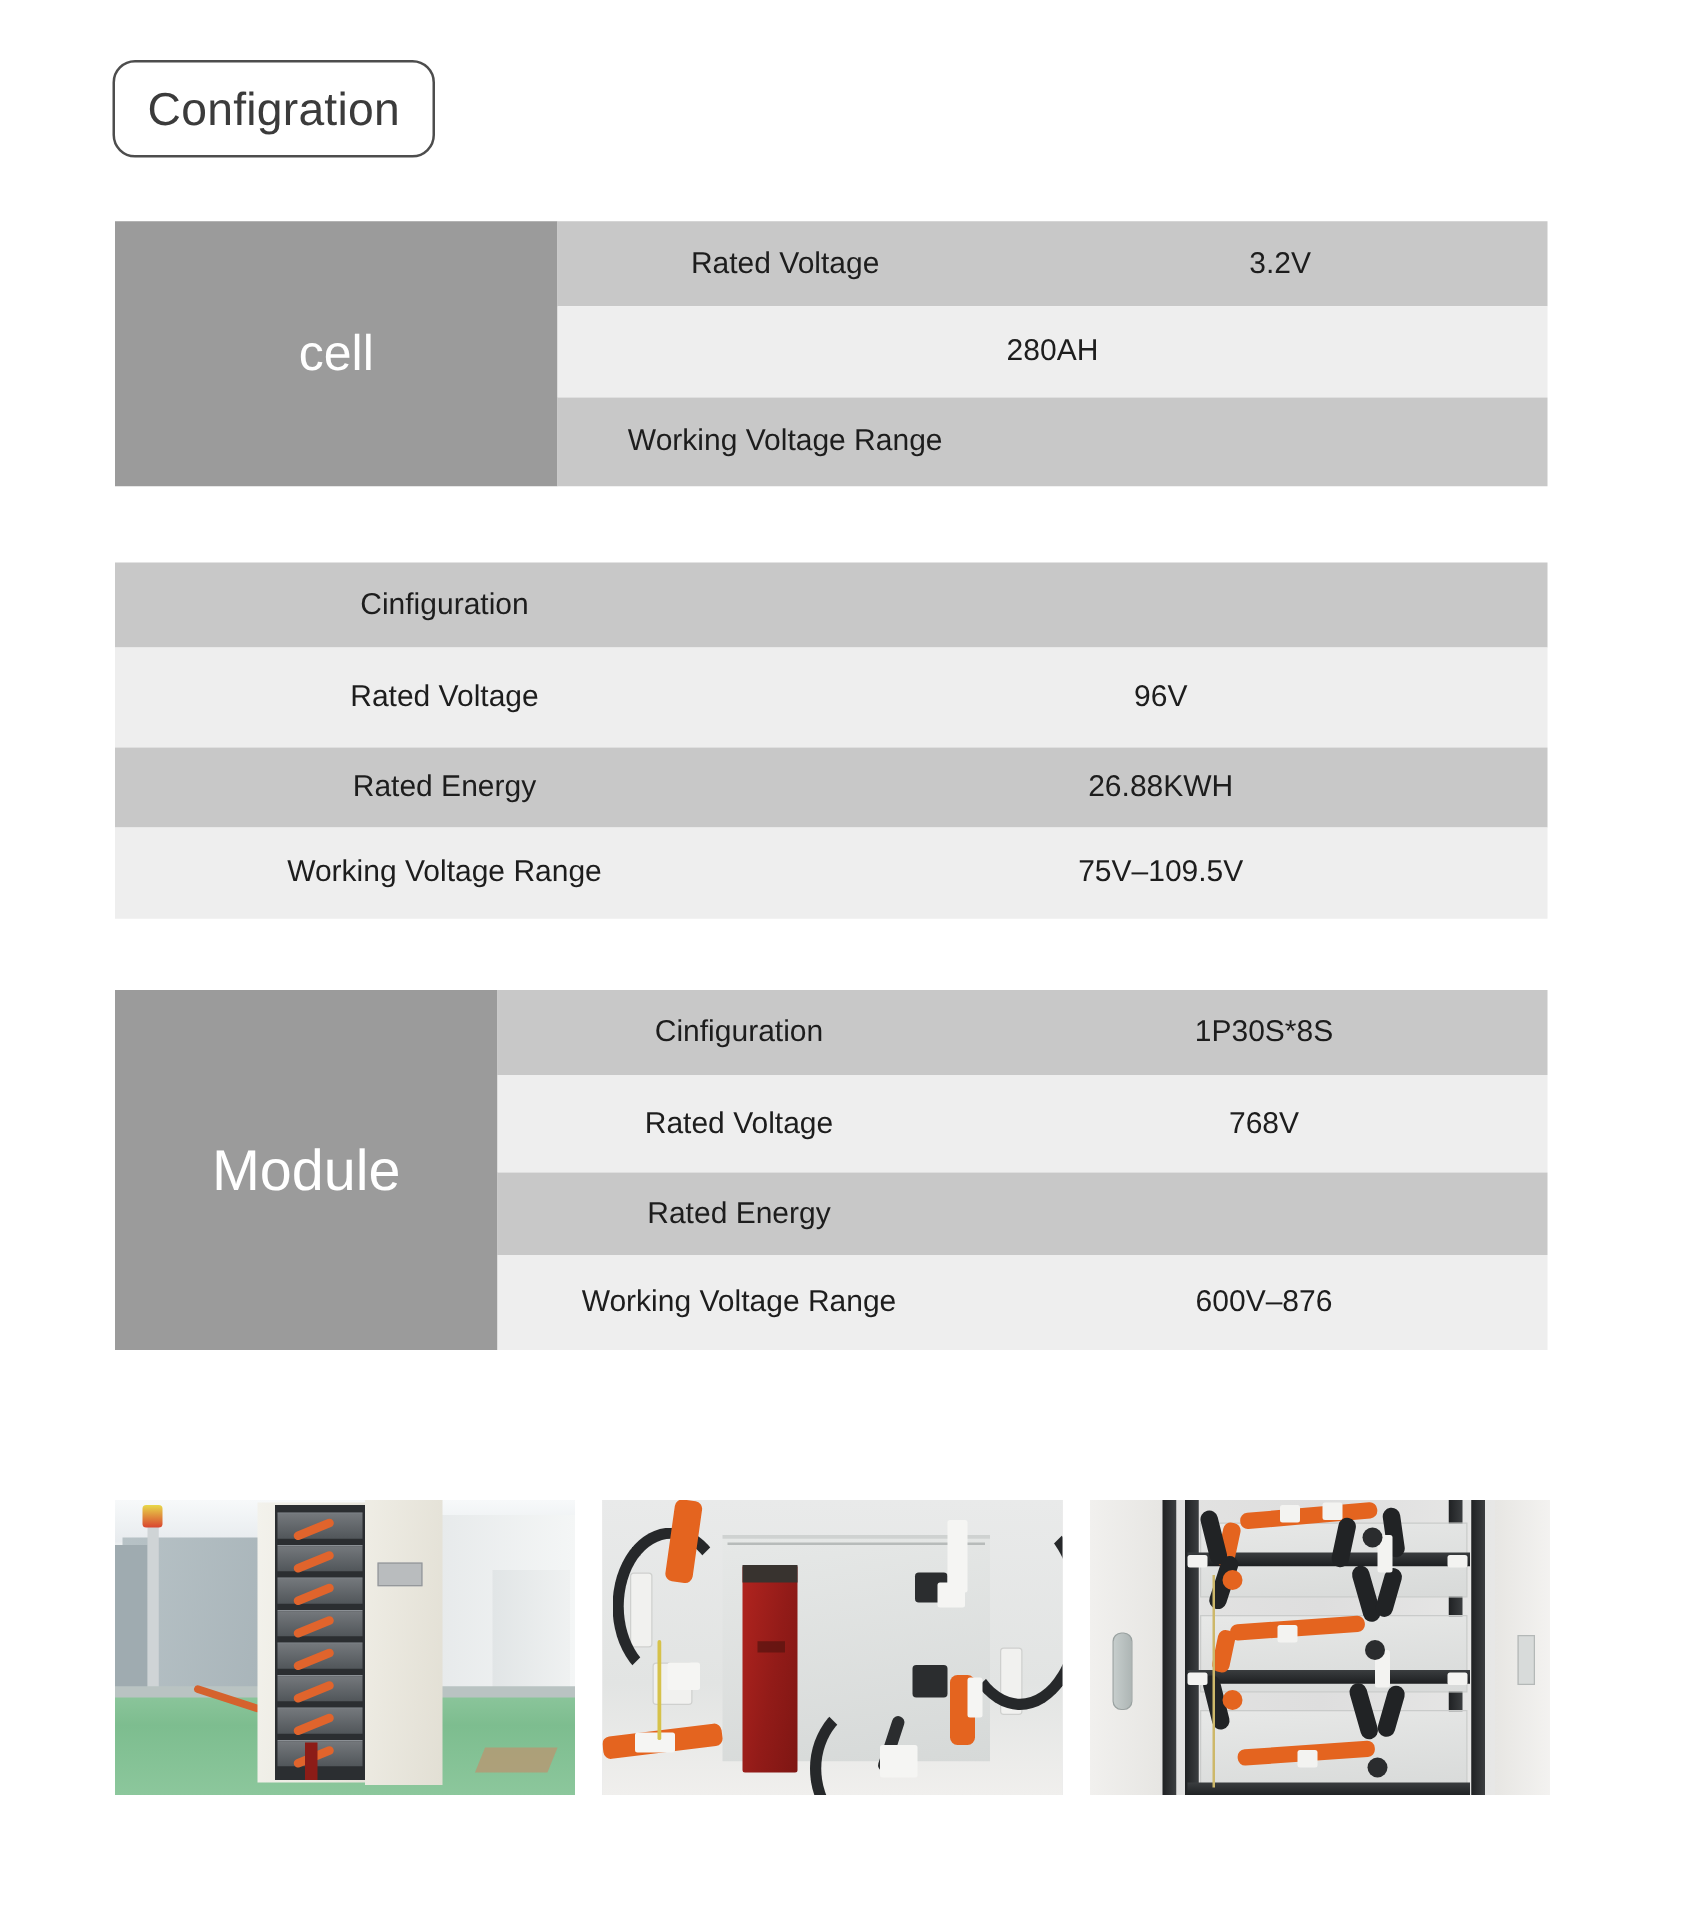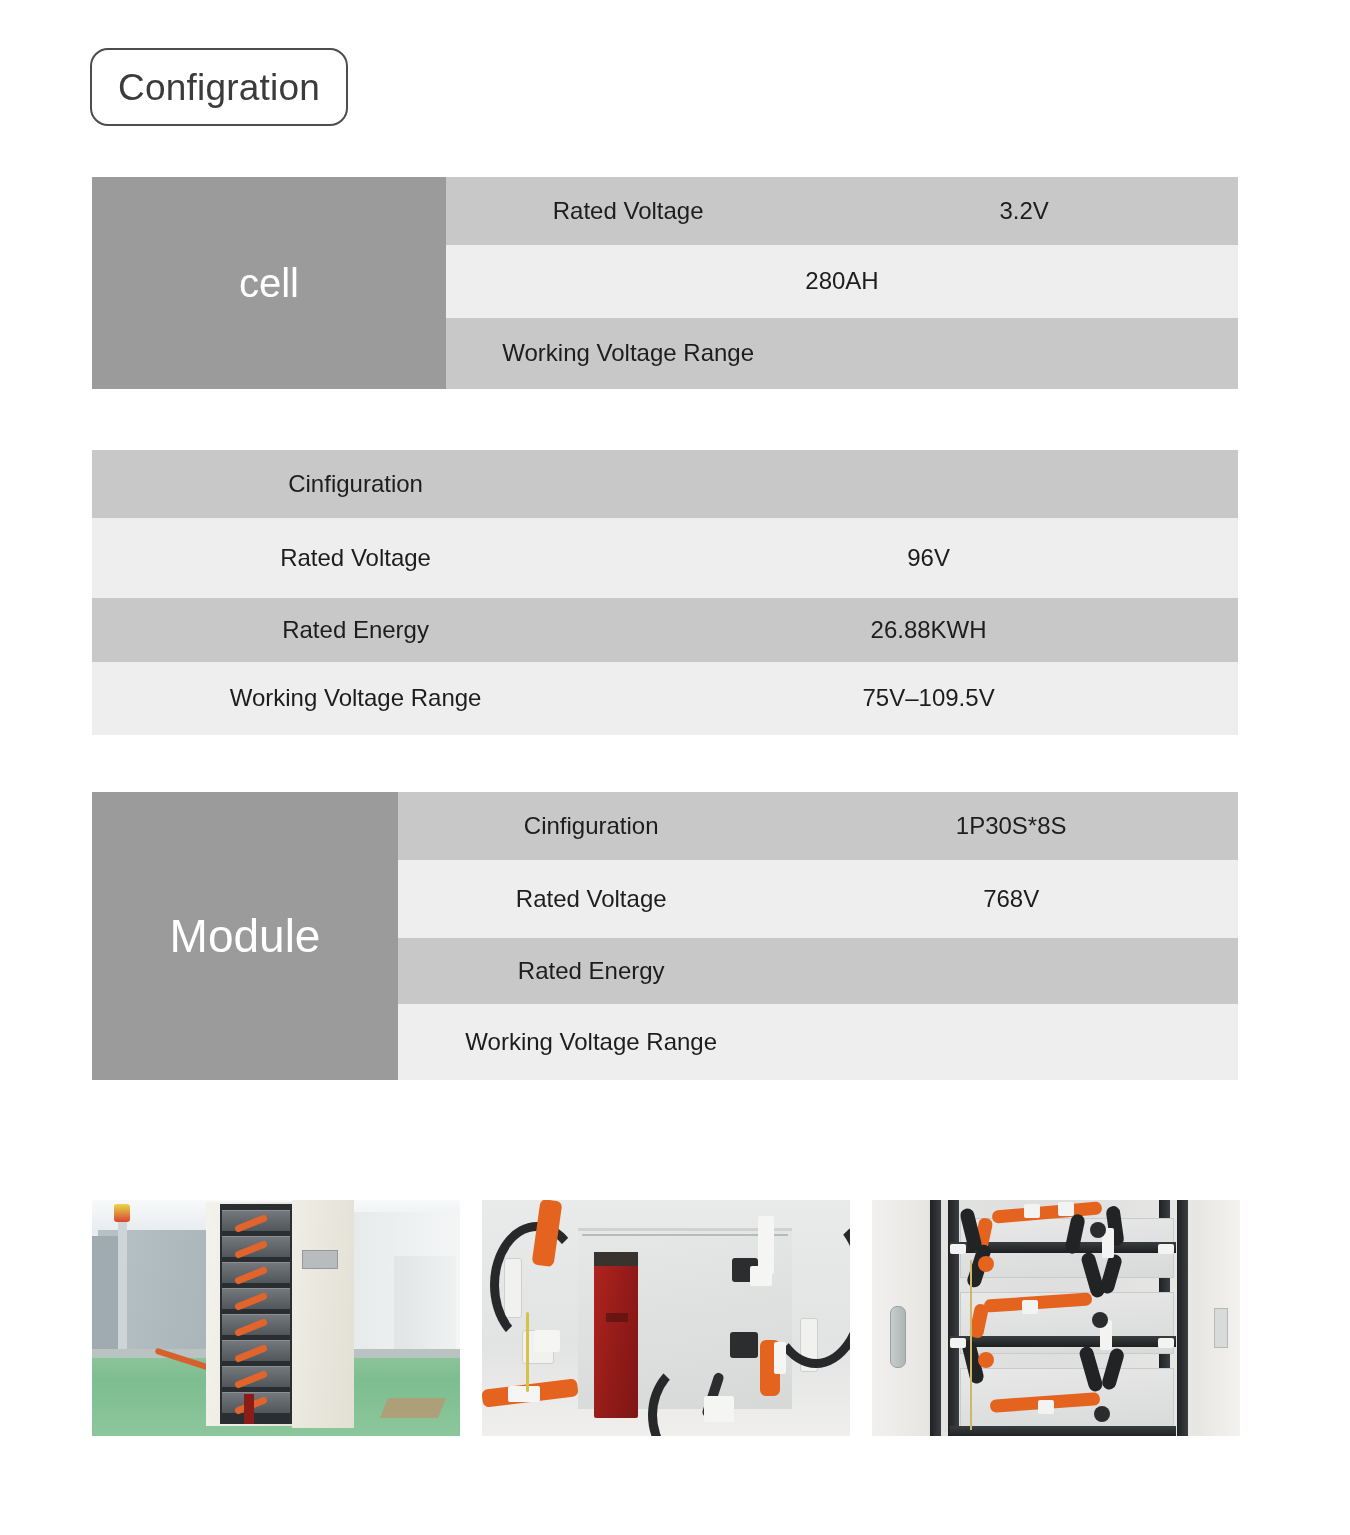--- a/index.html
+++ b/index.html
@@ -373,20 +373,21 @@
     </div>
     <div class="spec-row light r1">
       <div class="spec-key">Rated Voltage</div>
       <div class="spec-val">768V</div>
     </div>
     <div class="spec-row dark r2">
       <div class="spec-key">Rated Energy</div>
     </div>
     <div class="spec-row light r3">
       <div class="spec-key">Working Voltage Range</div>
+      <div class="spec-val">600V–876</div>
     </div>
   </div>
 </div>
 
 <div class="photo-strip">
 
   <div class="photo">
     <div class="p1-wall"></div>
     <div class="p1-ceiling"></div>
     <div class="p1-greybox"></div>

